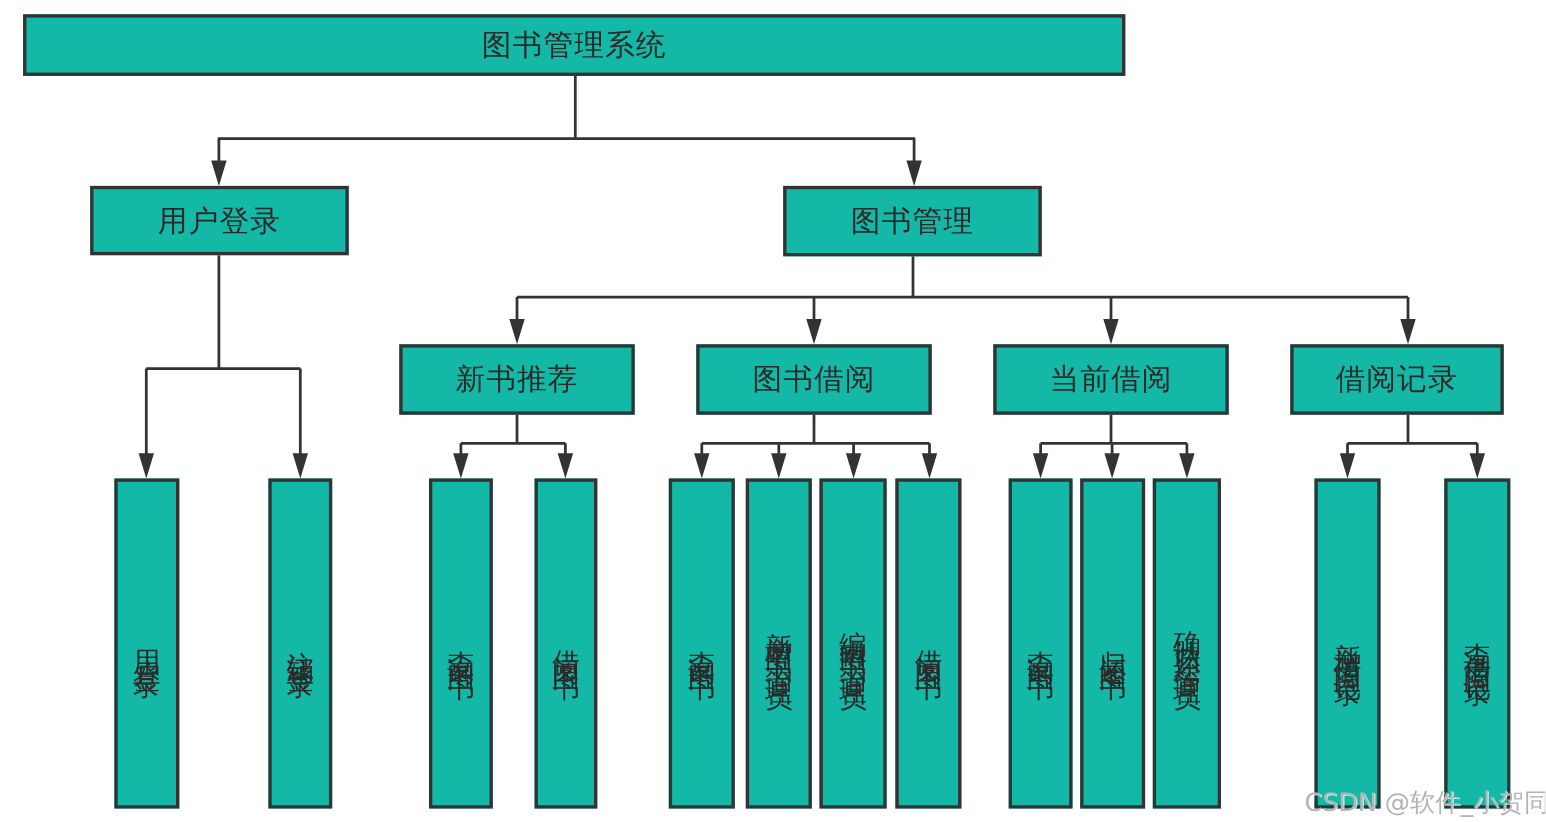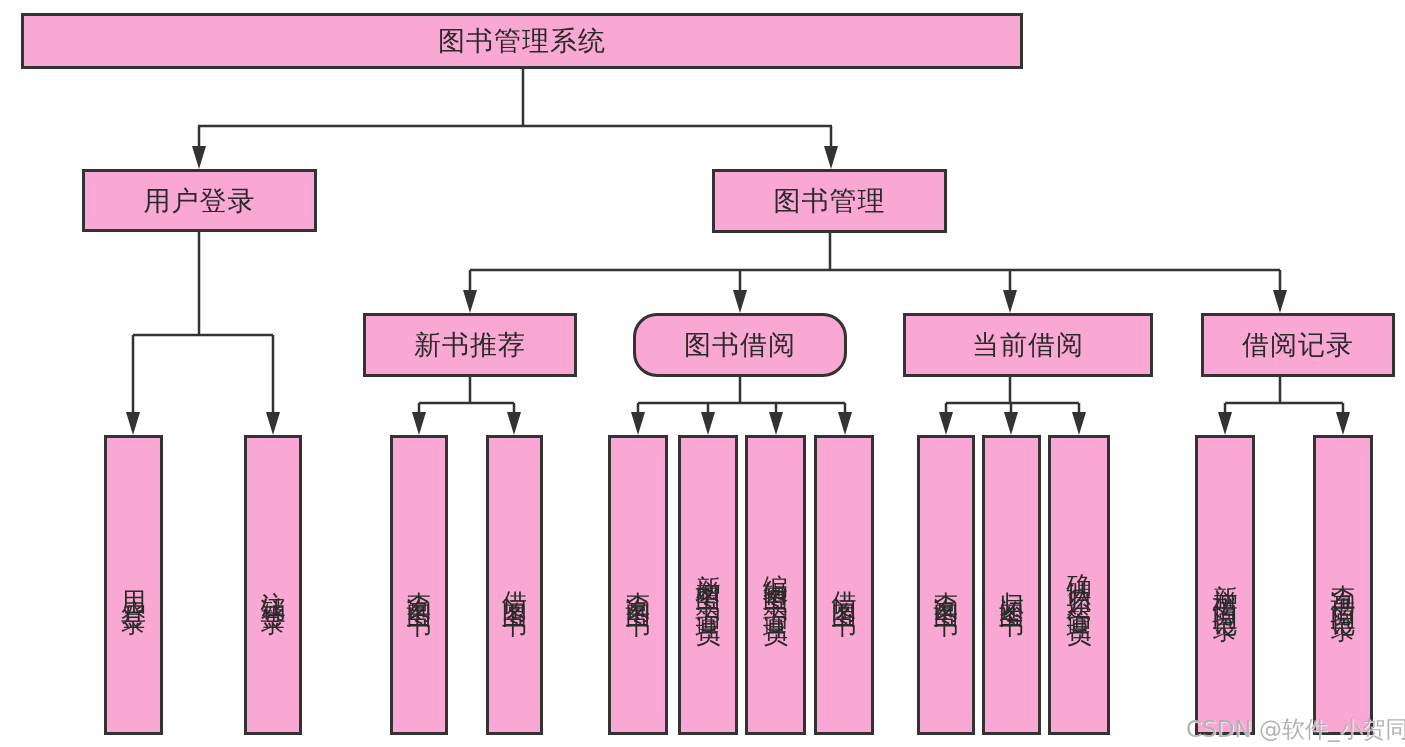--- a/index.html
+++ b/index.html
@@ -16,21 +16,21 @@
     left: 0; top: 0;
     width: 1405px; height: 747px;
     pointer-events: none;
   }
   #connector-svg .line-path { stroke: var(--line, #333333); stroke-width: 2.5; fill: none; }
   #connector-svg .arrow-path { fill: var(--line, #333333); stroke: none; }
 
   .box {
     position: absolute;
     box-sizing: border-box;
-    background: #f9a8d4;
+    background: #14b8a6;
     border: 3px solid var(--line, #333333);
     display: flex;
     align-items: center;
     justify-content: center;
     color: var(--text, #2a2a2a);
   }
   .hbox { font-size: 27px; letter-spacing: 1px; white-space: nowrap; }
   .vbox span {
     writing-mode: vertical-rl;
     text-orientation: upright;
@@ -38,23 +38,23 @@
     letter-spacing: 7px;
     line-height: 1;
     white-space: nowrap;
   }
 
   
   #n-root   { left: 21px;   top: 13px;  width: 1002px; height: 56px; }
   #n-login  { left: 82px;   top: 169px; width: 235px;  height: 63px; }
   #n-mgmt   { left: 712px;  top: 169px; width: 235px;  height: 64px; }
   #n-rec    { left: 363px;  top: 313px; width: 214px;  height: 64px; }
-  #n-borrow { left: 633px;  top: 313px; width: 214px;  height: 64px; border-radius: 24px; }
-  #n-cur    { left: 903px;  top: 313px; width: 250px;  height: 64px; }
-  #n-hist   { left: 1173px; top: 313px; width: 194px;  height: 64px; margin-left: 28px; }
+  #n-borrow { left: 633px;  top: 313px; width: 214px;  height: 64px; }
+  #n-cur    { left: 903px;  top: 313px; width: 214px;  height: 64px; }
+  #n-hist   { left: 1173px; top: 313px; width: 194px;  height: 64px; }
 
   
   .vbox { top: 435px; height: 300px; }
   #l1  { left: 104px;  width: 59px; }
   #l2  { left: 244px;  width: 58px; }
   #l3  { left: 390px;  width: 58px; }
   #l4  { left: 486px;  width: 57px; }
   #l5  { left: 608px;  width: 60px; }
   #l6  { left: 678px;  width: 60px; }
   #l7  { left: 745px;  width: 61px; }

